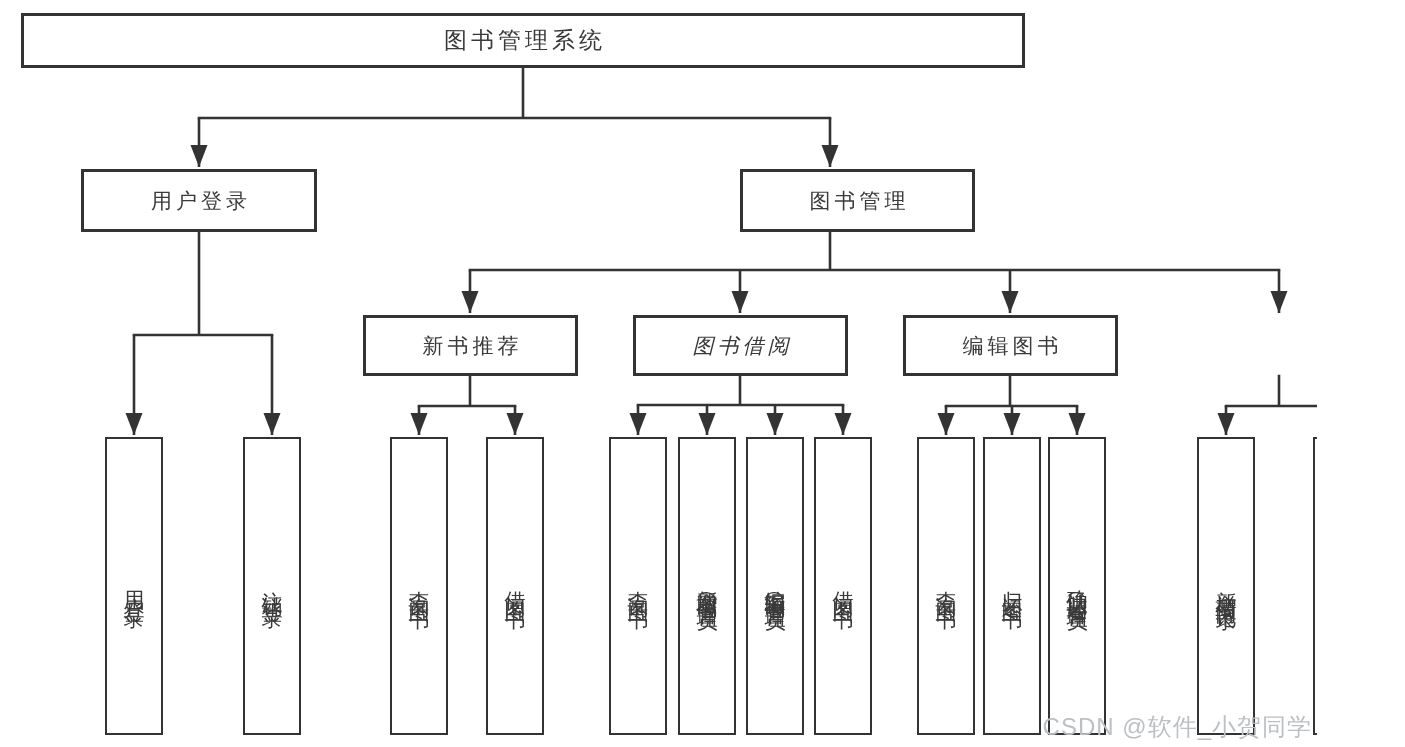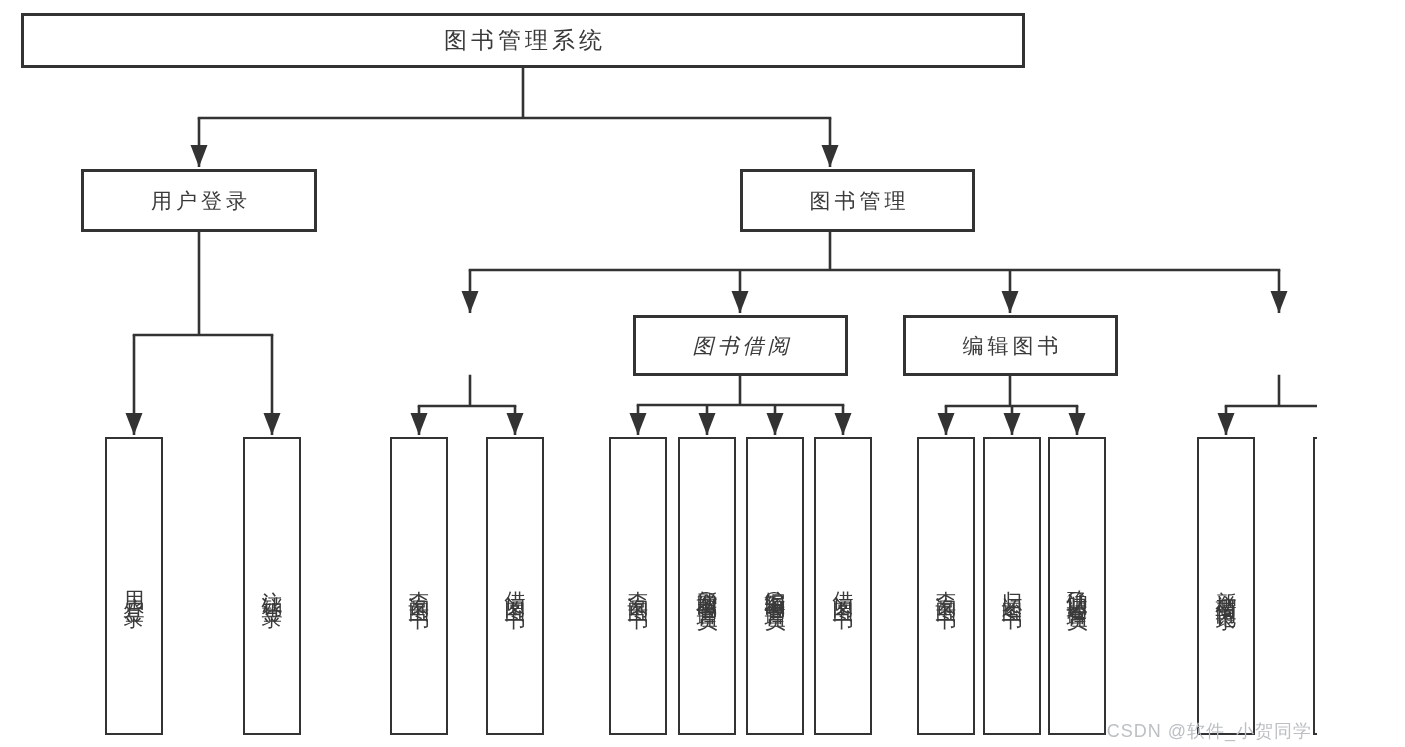--- a/index.html
+++ b/index.html
@@ -68,21 +68,21 @@
   .v8  { left: 814px; }
   .v9  { left: 917px; }
   .v10 { left: 983px; }
   .v11 { left: 1048px; letter-spacing: 3px; }
   .v12 { left: 1197px; letter-spacing: 4px; }
   .v13 { left: 1313px; letter-spacing: 4px; }
   .watermark {
     position: absolute;
     right: 5px;
     bottom: 4px;
-    font-size: 18px;
+    font-size: 24px;
     color: #bcc0c4;
     letter-spacing: 1px;
   }
 </style>
 </head>
 <body>
 
 <div id="stage">
 
   <svg id="connectors" viewBox="0 0 1405 747" xmlns="http://www.w3.org/2000/svg">
@@ -121,20 +121,21 @@
       <line x1="1226" y1="406" x2="1226" y2="435" marker-end="url(#arrow)"></line>
       <line x1="1342" y1="406" x2="1342" y2="435" marker-end="url(#arrow)"></line>
     </g>
   </svg>
 
   <div class="box root">图书管理系统</div>
 
   <div class="box lvl2 b-user">用户登录</div>
   <div class="box lvl2 b-book">图书管理</div>
 
+  <div class="box lvl3 g-new">新书推荐</div>
   <div class="box lvl3 g-borrow">图书借阅</div>
   <div class="box lvl3 g-current">编辑图书</div>
 
   <div class="box vbox v1">用户登录</div>
   <div class="box vbox v2">注销登录</div>
 
   <div class="box vbox v3">查询图书</div>
   <div class="box vbox v4">借阅图书</div>
 
   <div class="box vbox v5">查询图书</div>

